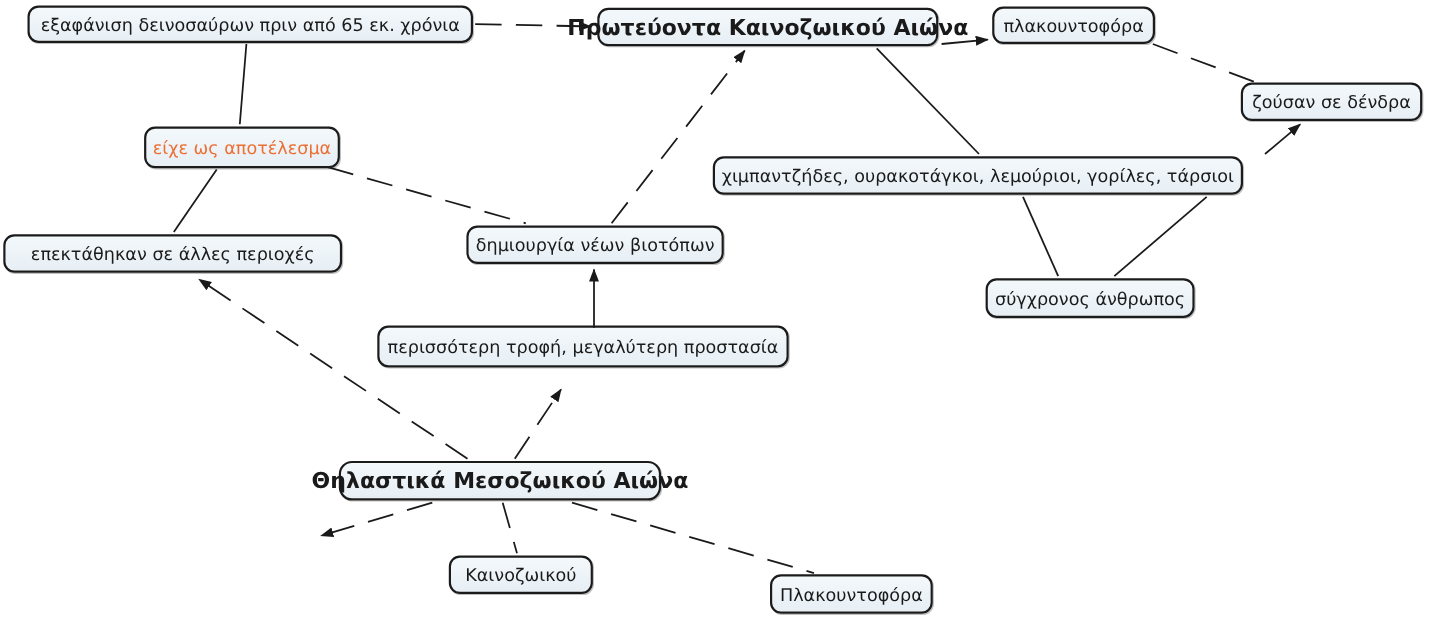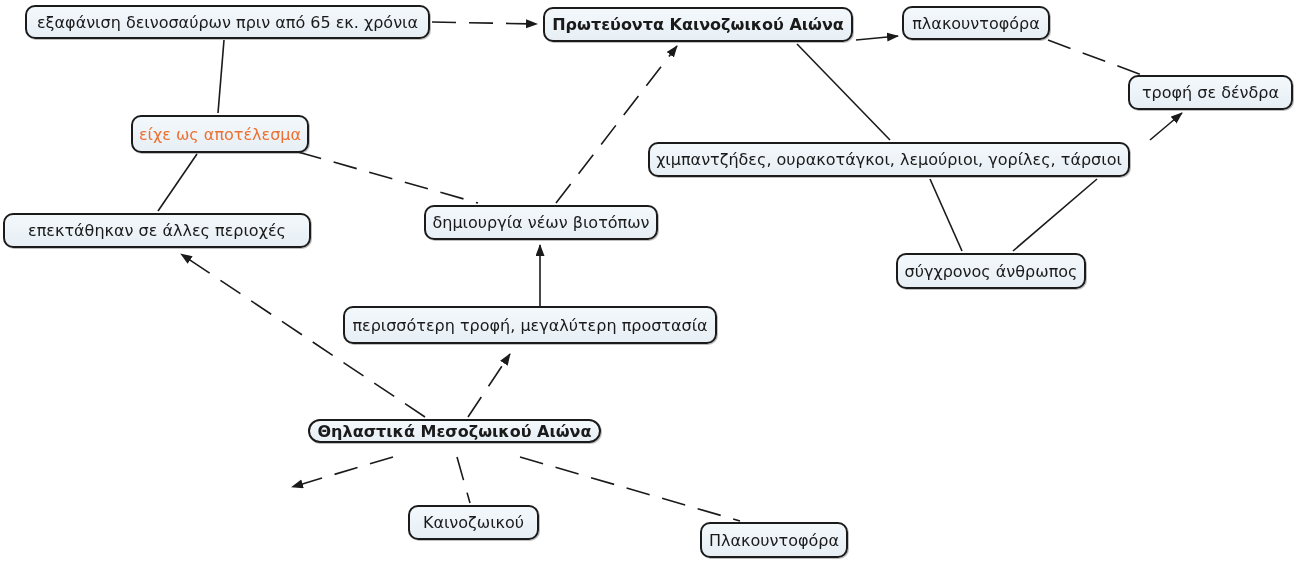--- a/index.html
+++ b/index.html
@@ -17,21 +17,21 @@
     box-sizing:border-box;
     white-space:nowrap;
     background:linear-gradient(#f3f8fb,#e7eff5);
     border:2px solid #1b1b1b;
     border-radius:10px;
     font-size:16px;
     color:#1a1a1a;
     padding:0 10px;
     box-shadow:1px 1px 0 rgba(0,0,0,0.25);
   }
-  .node.bold{font-weight:bold;font-size:16px;}
+  .node.bold{font-weight:bold;font-size:20px;}
   .edge{stroke:#1a1a1a;stroke-width:1.6;}
   .edge.dashed{stroke-dasharray:24 13;}
 </style>
 </head>
 <body>
 
 <div id="canvas">
   <svg id="edge-layer" viewBox="0 0 1302 580" xmlns="http://www.w3.org/2000/svg">
       <defs>
         <marker id="arrow" markerWidth="13" markerHeight="10" refX="11" refY="4.5" orient="auto" markerUnits="userSpaceOnUse">
@@ -52,23 +52,23 @@
       <line x1="540" y1="308" x2="540" y2="245" class="edge" marker-end="url(#arrow)"></line>
       <line x1="425" y1="417" x2="181" y2="254" class="edge dashed" marker-end="url(#arrow)"></line>
       <line x1="468" y1="417" x2="510" y2="354" class="edge dashed" marker-end="url(#arrow)"></line>
       <line x1="393" y1="457" x2="292" y2="487" class="edge dashed" marker-end="url(#arrow)"></line>
       <line x1="457" y1="457" x2="470" y2="503" class="edge dashed"></line>
       <line x1="520" y1="457" x2="740" y2="521" class="edge dashed"></line>
     </svg>
 <div class="node" style="left: 25px; top: 5px; width: 405px; height: 34px;">εξαφάνιση δεινοσαύρων πριν από 65 εκ. χρόνια</div>
     <div class="node bold" style="left: 543px; top: 7px; width: 310px; height: 35px;">Πρωτεύοντα Καινοζωικού Αιώνα</div>
     <div class="node" style="left: 902px; top: 6px; width: 148px; height: 34px;">πλακουντοφόρα</div>
-    <div class="node" style="left: 1128px; top: 75px; width: 165px; height: 35px;">τροφή σε δένδρα</div>
+    <div class="node" style="left: 1128px; top: 75px; width: 165px; height: 35px;">ζούσαν σε δένδρα</div>
     <div class="node" style="left: 131px; top: 115px; width: 178px; height: 38px; color: rgb(237, 112, 51);">είχε ως αποτέλεσμα</div>
     <div class="node" style="left: 648px; top: 142px; width: 482px; height: 35px;">χιμπαντζήδες, ουρακοτάγκοι, λεμούριοι, γορίλες, τάρσιοι</div>
     <div class="node" style="left: 3px; top: 213px; width: 308px; height: 35px;">επεκτάθηκαν σε άλλες περιοχές</div>
     <div class="node" style="left: 424px; top: 205px; width: 234px; height: 35px;">δημιουργία νέων βιοτόπων</div>
     <div class="node" style="left: 896px; top: 253px; width: 190px; height: 36px;">σύγχρονος άνθρωπος</div>
-    <div class="node" style="left: 343px; top: 306px; width: 374px; height: 38px;">περισσότερη τροφή, μεγαλύτερη προστασία</div>
-    <div class="node bold" style="left: 308px; top: 419px; width: 293px; height: 24px; border-radius: 12px;">Θηλαστικά Μεσοζωικού Αιώνα</div>
+    <div class="node" style="left: 343px; top: 296px; width: 374px; height: 38px;">περισσότερη τροφή, μεγαλύτερη προστασία</div>
+    <div class="node bold" style="left: 308px; top: 419px; width: 293px; height: 36px; border-radius: 12px;">Θηλαστικά Μεσοζωικού Αιώνα</div>
     <div class="node" style="left: 408px; top: 505px; width: 131px; height: 35px;">Καινοζωικού</div>
     <div class="node" style="left: 700px; top: 522px; width: 148px; height: 36px;">Πλακουντοφόρα</div>
   </div>
 
 </body></html>

